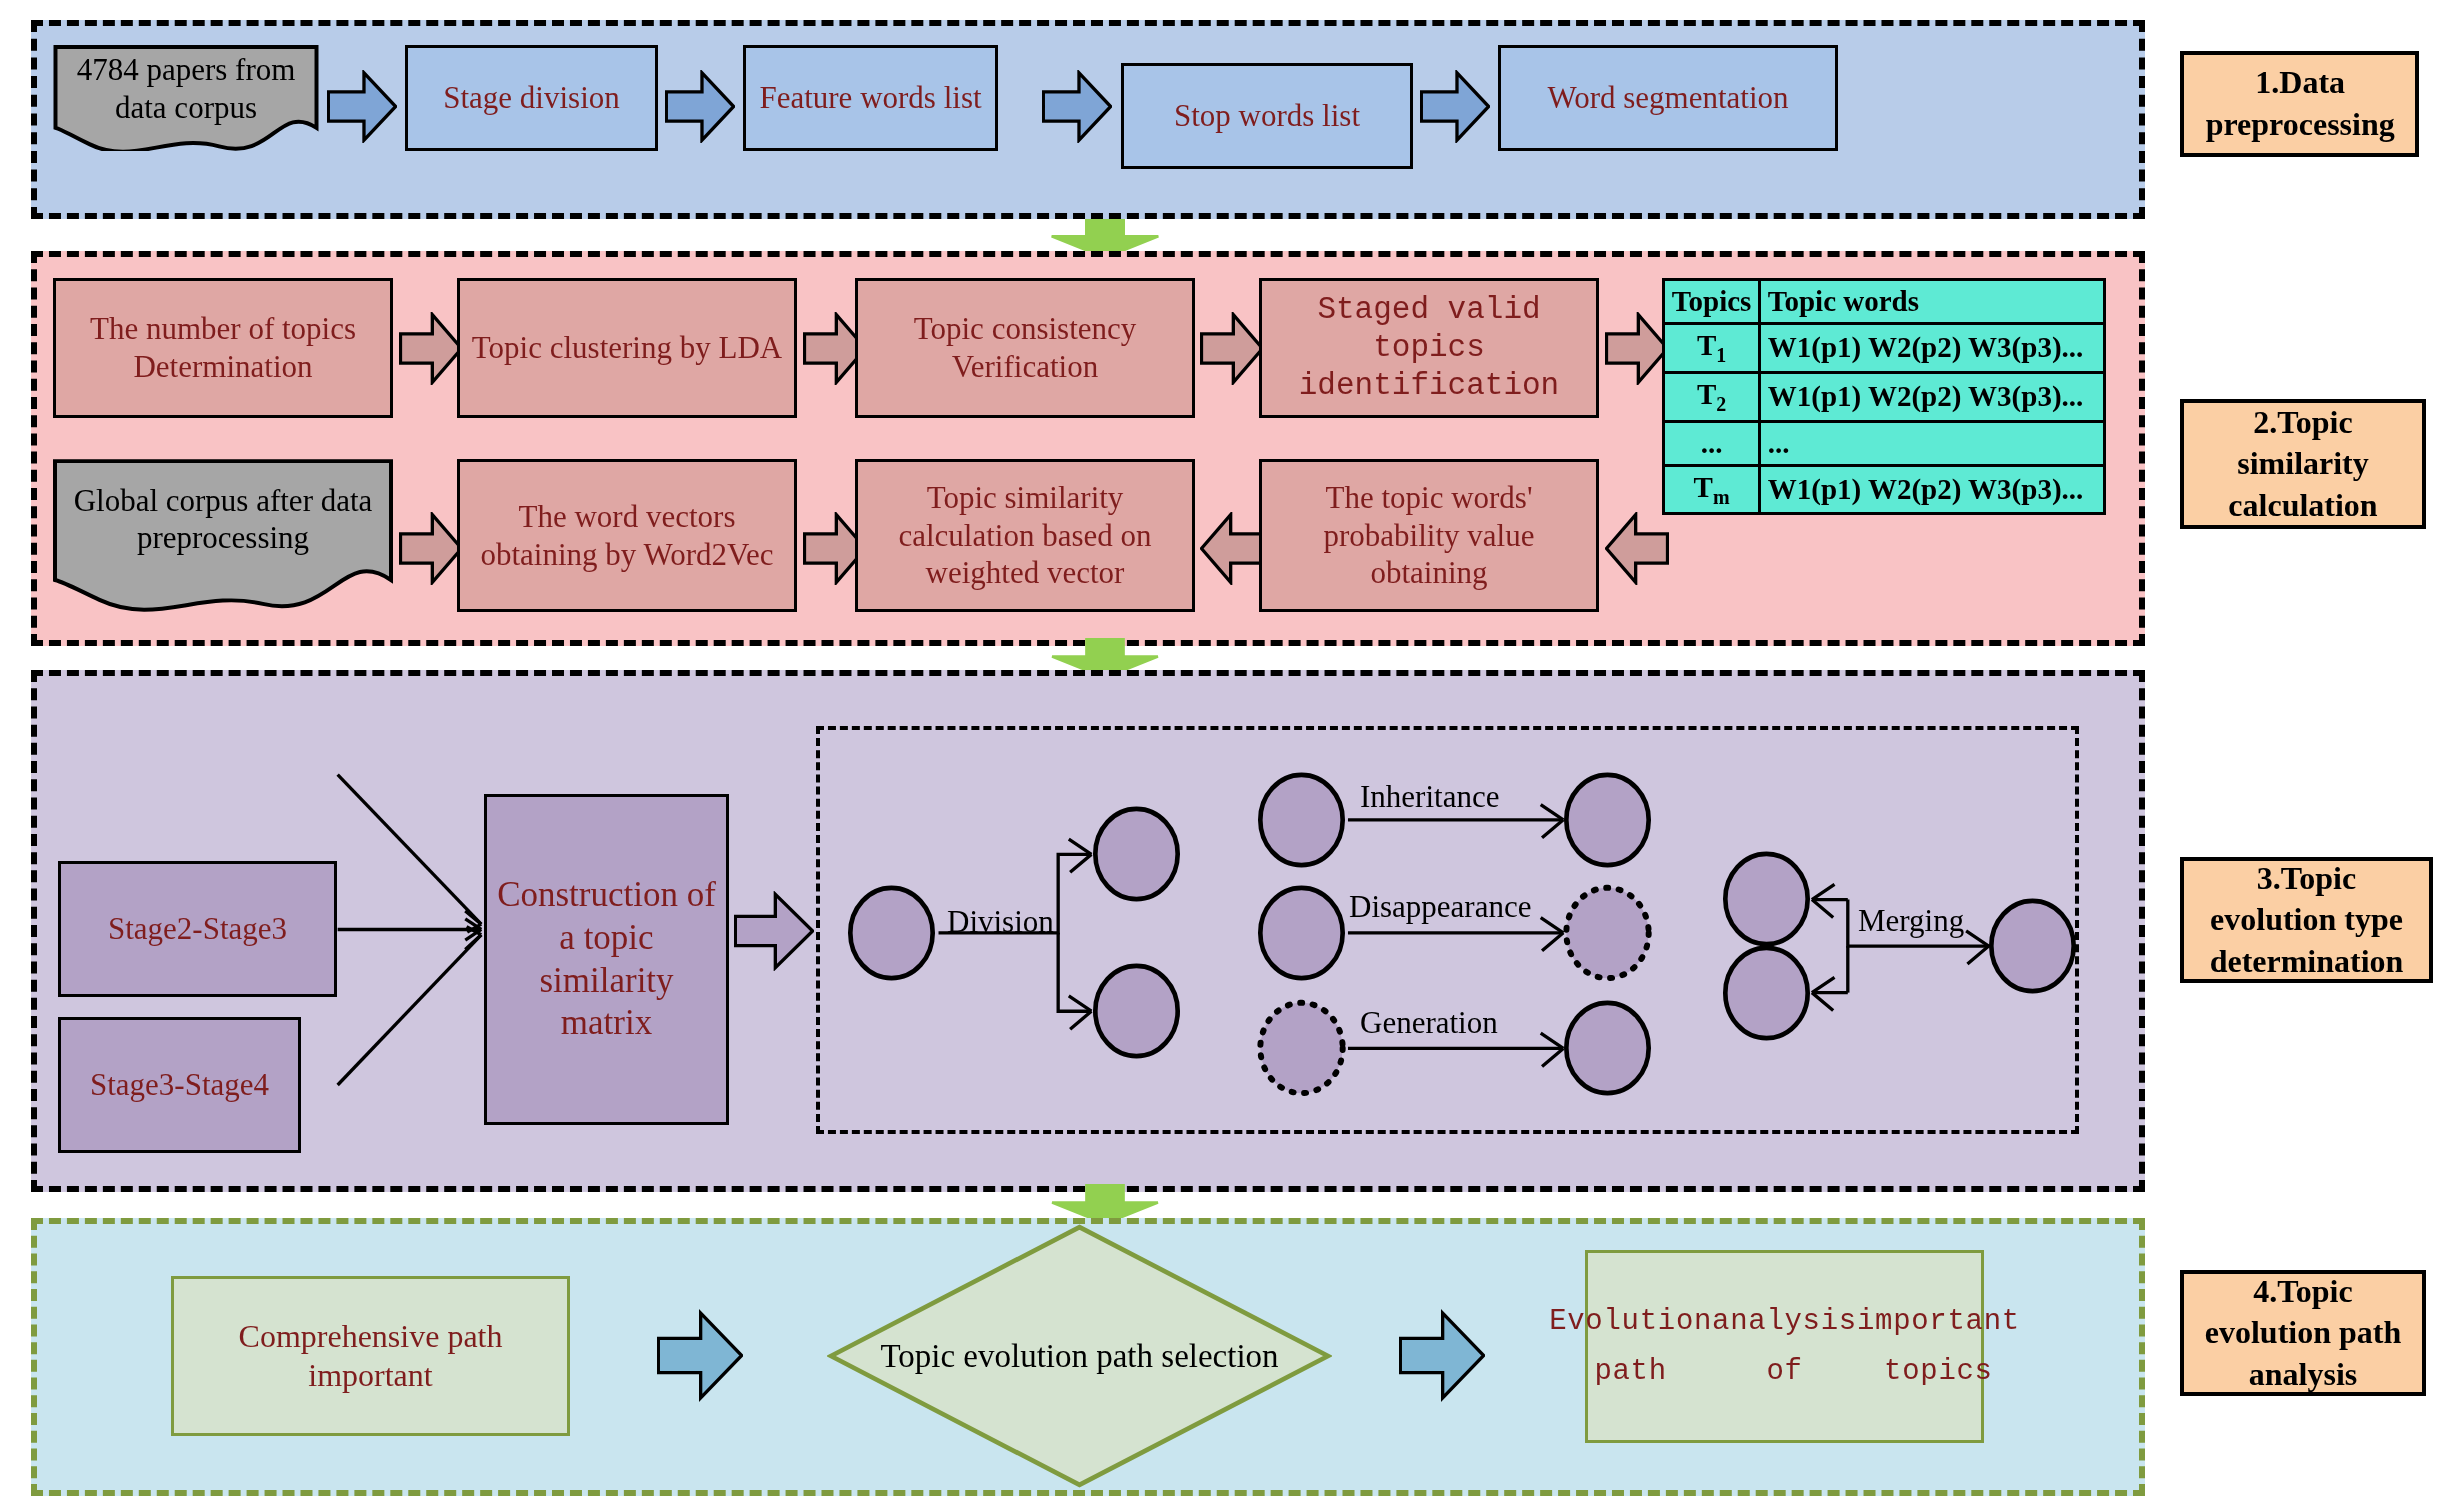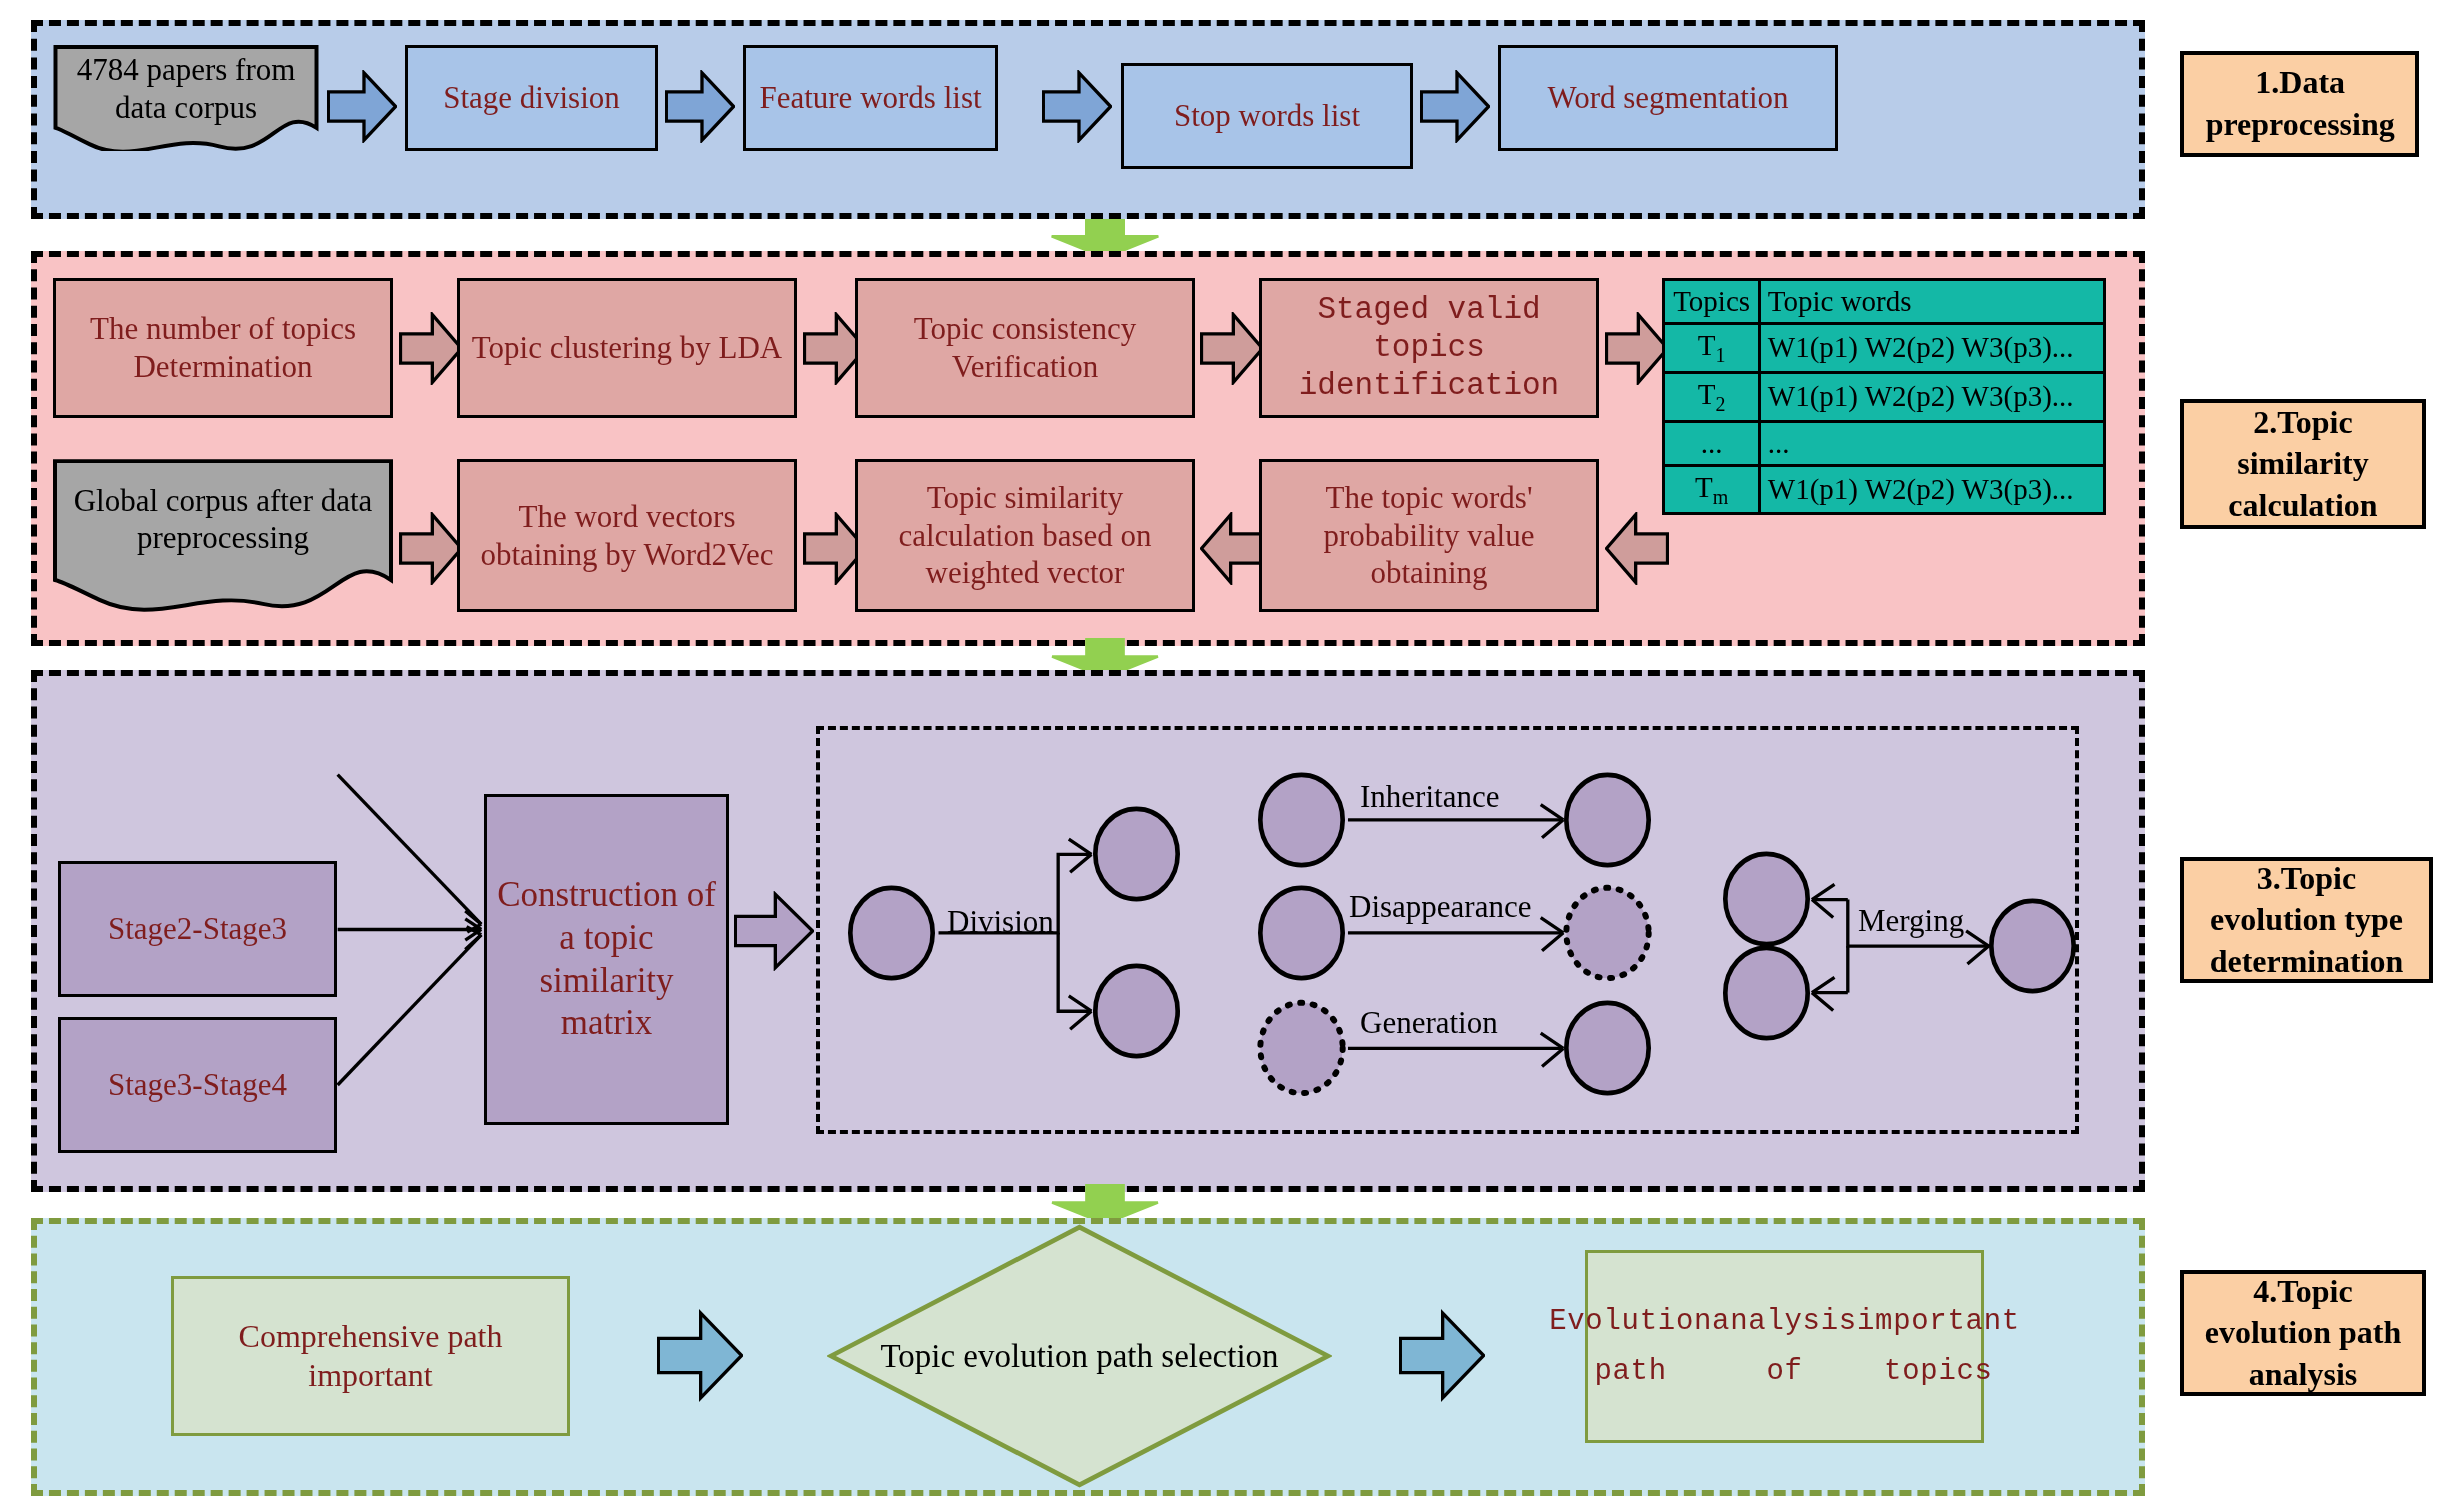--- a/index.html
+++ b/index.html
@@ -39,21 +39,21 @@
   
   .ov{position:absolute;left:0;top:0;pointer-events:none;}
 
   .lbl{position:absolute;font-size:31px;color:#000;white-space:nowrap;}
 
   .inner-dash{position:absolute;box-sizing:border-box;border:4.7px dashed #000;}
 
   .vconn{position:absolute;}
   .vconn svg{display:block;}
 
-  table.tt{position:absolute;border-collapse:collapse;background:#14b8a6;}
+  table.tt{position:absolute;border-collapse:collapse;background:#5eead4;font-weight:bold;}
   table.tt td{border:3.3px solid #000;font-size:29px;padding:4px 6.6px;color:#000;vertical-align:middle;}
   table.tt td.c1{width:80px;text-align:center;}
   .sub{font-size:20px;vertical-align:sub;}
 </style>
 </head>
 <body>
 
 <div id="root">
 
   <div class="band b1"></div>
@@ -192,21 +192,21 @@
 
   <div class="vconn" style="left:1045px;top:638px;width:120px;height:41px;">
     <svg width="120" height="41" viewBox="0 0 180 62">
         <path d="M62,0 L118,0 L118,28 L170,28 L90,60 L10,28 L62,28 Z" fill="#92d050" stroke="#92d050" stroke-width="4"></path>
       </svg>
   </div>
 
   <div class="band b3"></div>
 
   <div class="pbox purple-box" style="left:58px;top:861px;width:279px;height:136px;">Stage2-Stage3</div>
-  <div class="pbox purple-box" style="left:58px;top:1017px;width:279px;height:136px;">Stage3-Stage4</div>
+  <div class="pbox purple-box" style="left:58px;top:1017px;width:243px;height:136px;">Stage3-Stage4</div>
 
   <svg class="ov" width="2450" height="1510" viewBox="0 0 3686 2271">
     <line x1="508" y1="1165" x2="724" y2="1390" stroke="#000" stroke-width="5"></line>
     <line x1="508" y1="1398" x2="724" y2="1398" stroke="#000" stroke-width="5"></line>
     <line x1="508" y1="1632" x2="724" y2="1406" stroke="#000" stroke-width="5"></line>
     <path d="M724,1390 L700,1370 M724,1390 L703,1402" stroke="#000" stroke-width="5" fill="none"></path>
     <path d="M724,1398 L700,1382 M724,1398 L700,1414" stroke="#000" stroke-width="5" fill="none"></path>
     <path d="M724,1406 L702,1394 M724,1406 L700,1428" stroke="#000" stroke-width="5" fill="none"></path>
   </svg>
 

